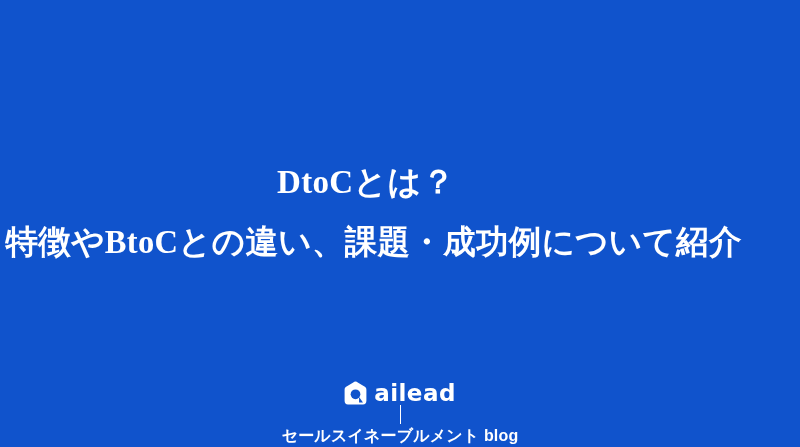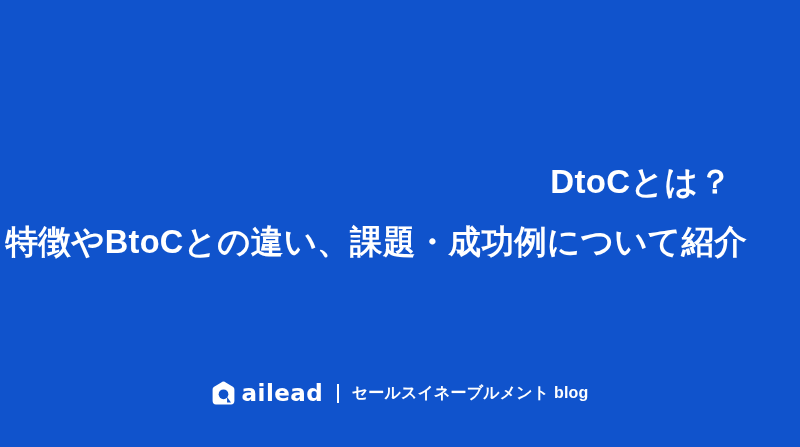--- a/index.html
+++ b/index.html
@@ -26,22 +26,23 @@
     align-items: center;
     justify-content: flex-start;
   }
 
   
   .headline {
     position: absolute;
     top: 160px;
     left: 0;
     width: 732px;
-    text-align: right;
+    text-align: center;
     color: #ffffff;
+    font-family: Liberation Serif, serif;
   }
 
   .headline-line {
     display: block;
     color: #ffffff;
     font-weight: 700;
     letter-spacing: 0.01em;
     white-space: nowrap;
   }
 
@@ -59,21 +60,21 @@
     transform-origin: center center;
   }
 
   
   .brand-bar {
     position: absolute;
     left: 0;
     top: 381px;
     width: 800px;
     display: flex;
-    flex-direction: row;
+    flex-direction: column;
     align-items: center;
     justify-content: center;
     gap: 0;
   }
 
   .brand-logo-group {
     display: flex;
     flex-direction: row;
     align-items: center;
     gap: 7px;

